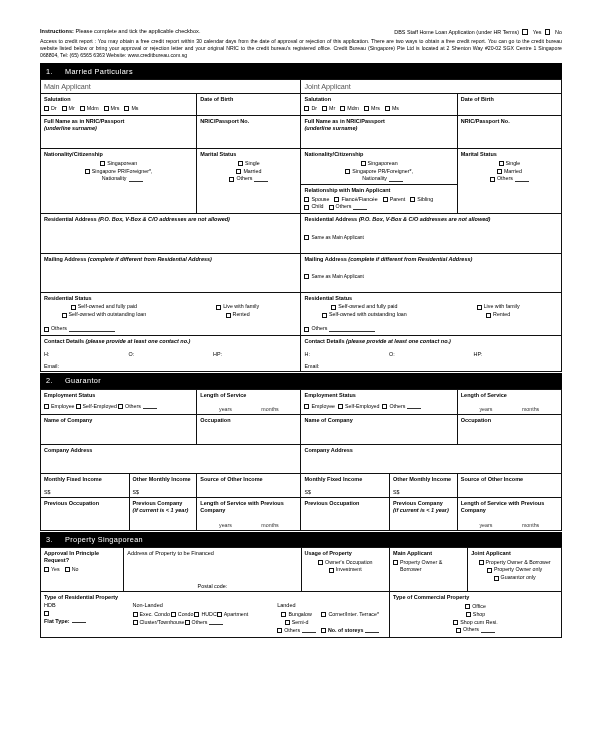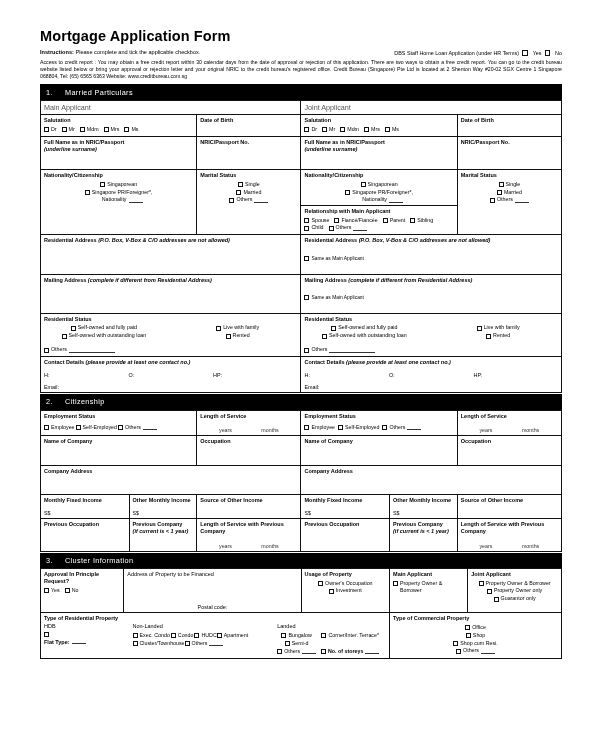--- a/index.html
+++ b/index.html
@@ -53,21 +53,20 @@
   .sameas { display: inline-flex; align-items: center; font-size: 4.9px; margin-top: 11px; }
   .two { display: flex; gap: 14px; }
   .two > div { flex: 1; }
   .pc { font-size: 5.4px; text-align: center; margin-top: 12px; }
 </style>
 </head>
 <body>
 
 <div class="page">
 
-  <h1 class="title">Mortgage Application Form</h1>
 
   <div class="instr-row">
     <div class="instr-left">
       <b>Instructions:</b><span> Please complete and tick the applicable checkbox.</span>
     </div>
     <div class="staff-line">
       <span>DBS Staff Home Loan Application (under HR Terms)</span>
       <span class="cb lg"></span>
         <span>Yes</span>
       <span class="cb lg"></span>
@@ -398,21 +397,21 @@
           <span>HP:</span>
         </div>
         <div class="email">Email:</div>
       </td>
     </tr>
   </tbody>
     </table>
 
   <div class="secbar" style="margin-top:1px">
     <span class="num">2.</span>
-    <span>Citizenship</span>
+    <span>Guarantor</span>
   </div>
 
   <table class="tbl">
     <colgroup>
         <col style="width:17%">
         <col style="width:13%">
         <col style="width:20%">
         <col style="width:17%">
         <col style="width:13%">
         <col style="width:20%">
@@ -559,21 +558,21 @@
               <span>years</span>
               <span>months</span>
             </div>
       </td>
     </tr>
   </tbody>
     </table>
 
   <div class="secbar" style="margin-top:1px">
     <span class="num">3.</span>
-    <span>Cluster Information</span>
+    <span>Property Singaporean</span>
   </div>
 
   <table class="tbl">
     <colgroup>
         <col style="width:16%">
         <col style="width:34%">
         <col style="width:17%">
         <col style="width:15%">
         <col style="width:18%">
       </colgroup>

